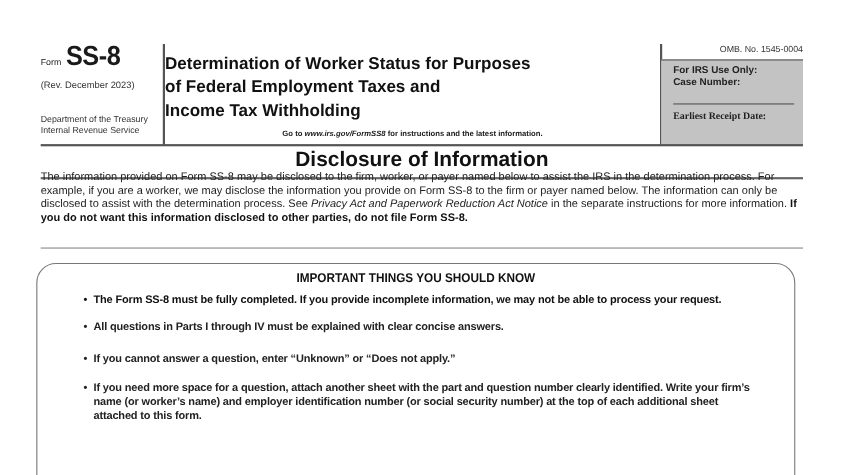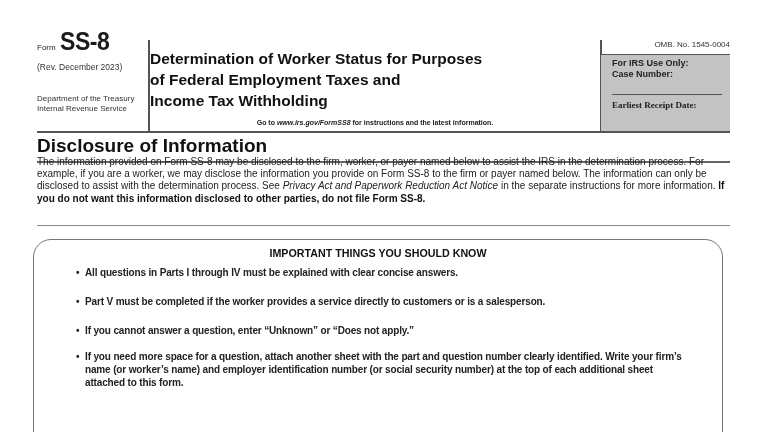--- a/index.html
+++ b/index.html
@@ -2,38 +2,38 @@
 <html><head>
 <meta charset="utf-8">
 <style>
   html, body { margin:0; padding:0; }
   body {
     width:768px; height:432px; overflow:hidden; background:#ffffff;
     font-family:"Liberation Sans", sans-serif; color:#1a1a1a; position:relative;
   }
   .abs { position:absolute; }
   
-  .hdr-left { left:37px; top:28px; width:111px; }
+  .hdr-left { left:37px; top:38px; width:111px; }
   .form-label { font-size:8px; vertical-align:baseline; }
   .form-num { font-size:25px; font-weight:bold; letter-spacing:-0.5px; line-height:26px; transform:scaleX(0.92); display:inline-block; transform-origin:left; }
   .rev { font-size:8.5px; margin-top:8px; color:#333; }
   .dept { font-size:8px; line-height:10px; margin-top:22px; color:#333; }
   .vline-left { left:148px; top:40px; width:1.5px; height:92px; background:#555; }
   .vline-right { left:600px; top:40px; width:1.5px; height:92px; background:#555; }
   .hdr-rule { left:37px; top:131px; width:693px; height:2px; background:#555; }
   .title { left:150px; top:48px; width:450px; font-size:15.5px; font-weight:bold; line-height:21px; color:#111; }
   .goto { left:150px; top:119px; width:450px; text-align:center; font-size:7px; font-weight:bold; }
   .goto i { font-style:italic; }
   .omb { left:601px; top:40px; width:129px; text-align:right; font-size:8px; color:#333; }
   .irs-panel { left:601px; top:54px; width:129px; height:77px; background:#c3c3c3; border-top:1.5px solid #555; }
   .irs-line1 { left:612px; top:58px; font-size:9px; font-weight:bold; color:#222; line-height:11px; }
   .irs-sep { left:612px; top:94px; width:110px; height:1px; background:#555; }
   .irs-date { left:612px; top:100px; font-size:9px; font-weight:bold; color:#222;font-family:Liberation Serif, serif; }
   
-  .disc-title { left:37px; top:135px; width:693px; text-align:left; font-size:19px; font-weight:bold; color:#111; }
+  .disc-title { left:37px; top:135px; width:693px; text-align:center; font-size:19px; font-weight:bold; color:#111; }
   .disc-rule { left:37px; top:161px; width:693px; height:1.5px; background:#666; }
   .disc-body { left:37px; top:156px; width:695px; font-size:10px; line-height:12.2px; color:#222; }
   .disc-body b { color:#111; }
   .disc-rule2 { left:37px; top:225px; width:693px; height:1px; background:#888; }
   
   .box { left:33px; top:239px; width:688px; height:220px; border:1.5px solid #777; border-radius:18px; }
   .box-title { left:33px; top:247px; width:690px; text-align:center; font-size:11.5px; font-weight:bold; color:#111; transform:scaleX(0.93); }
   .bullets { left:77px; top:266px; width:610px; font-size:10px; line-height:13px; color:#222; letter-spacing:-0.15px; }
   .bul { position:relative; padding-left:8px; margin-bottom:12px;font-weight:bold; }
   .bul::before { content:"•"; position:absolute; left:-1px; top:0; }
@@ -79,17 +79,17 @@
 <div class="abs hdr-rule"></div>
 
 <div class="abs disc-title">Disclosure of Information</div>
 <div class="abs disc-rule"></div>
 <div class="abs disc-body"><span>The information provided on Form SS-8 may be disclosed to the firm, worker, or payer named below to assist the IRS in the determination process. For example, if you are a worker, we may disclose the information you provide on Form SS-8 to the firm or payer named below. The information can only be disclosed to assist with the determination process. See </span><i>Privacy Act and Paperwork Reduction Act Notice</i><span> in the separate instructions for more information. </span><b>If you do not want this information disclosed to other parties, do not file Form SS-8.</b></div>
 <div class="abs disc-rule2"></div>
 
 <div class="abs box"></div>
 <div class="abs box-title">IMPORTANT THINGS YOU SHOULD KNOW</div>
 <div class="abs bullets">
+  <div class="bul b">The Form SS-8 must be fully completed.  If you provide incomplete information, we may not be able to process your request.</div>
   <div class="bul" style="margin-bottom:16px">All questions in Parts I through IV must be explained with clear concise answers.</div>
-  <div class="bul" style="margin-bottom:16px">Part V must be completed if the worker provides a service directly to customers or is a salesperson.</div>
   <div class="bul" style="margin-bottom:13px">If you cannot answer a question, enter “Unknown” or “Does not apply.”</div>
   <div class="bul">If you need more space for a question, attach another sheet with the part and question number clearly identified.  Write your firm’s name (or worker’s name) and employer identification number (or social security number) at the top of each additional sheet attached to this form.</div>
 </div>
 
 </body></html>

